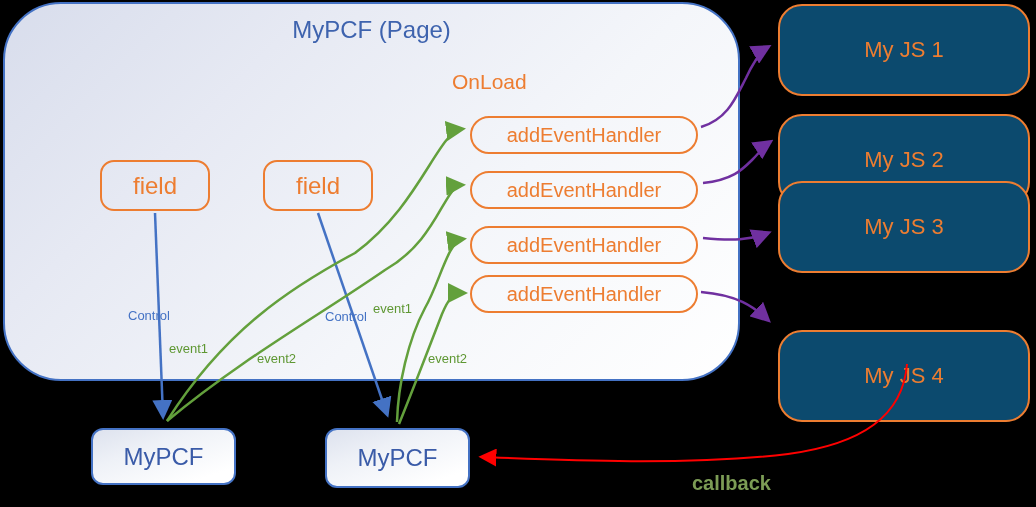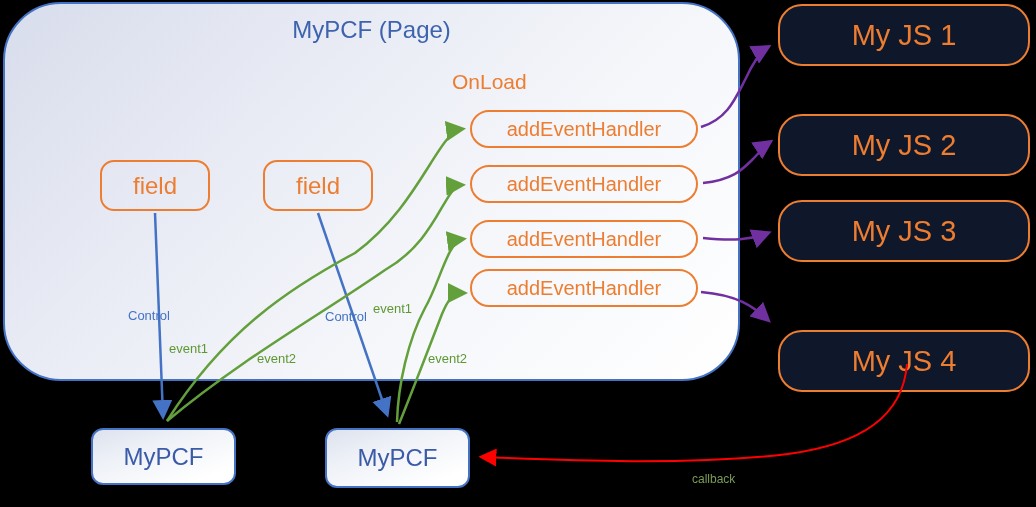--- a/index.html
+++ b/index.html
@@ -47,50 +47,51 @@
   }
   .onload-title {
     left:452px; top:70px; width:257px;
     color:#ED7D31; font-size:21px;
   }
   .handler {
     left:470px; width:228px; height:38px;
     border:2px solid #ED7D31; border-radius:19px;
     color:#ED7D31; font-size:20px;
     background:transparent;
+    margin-top:6px;
   }
   .handler-1 { top:110px; }
   .handler-2 { top:165px; }
   .handler-3 { top:220px; }
   .handler-4 { top:269px; }
 
   .myjs {
-    left:778px; width:252px; height:62px;
+    left:778px; width:252px; height:92px;
     border:2px solid #ED7D31; border-radius:24px;
-    background:#0f172a;
-    color:#ED7D31; font-size:29px;
+    background:#0c4a6e;
+    color:#ED7D31; font-size:22px;
   }
   .myjs-1 { top:4px; }
   .myjs-2 { top:114px; }
-  .myjs-3 { top:200px; }
+  .myjs-3 { top:181px; }
   .myjs-4 { top:286px;margin-top:44px; }
 
   .mypcf {
     border:2px solid #4472C4; border-radius:12px;
     background:linear-gradient(160deg,#dde2ee 0%,#eef1f7 35%,#ffffff 85%);
     color:#3A5BA8; font-size:24px;
   }
   .mypcf-1 { left:91px;  top:428px; width:145px; height:57px; }
   .mypcf-2 { left:325px; top:428px; width:145px; height:60px; }
 
   
   .edge-label { font-size:13px; white-space:nowrap; }
   .lbl-blue  { color:#4472C4; }
   .lbl-green { color:#5E9732; }
-  .lbl-callback { color:#7C9C55; font-size:12px; }
+  .lbl-callback { color:#7C9C55; font-size:20px;font-weight:bold; }
 
   .lbl-control-1 { left:128px; top:308px; }
   .lbl-event1-a  { left:169px; top:341px; }
   .lbl-event2-a  { left:257px; top:351px; }
   .lbl-control-2 { left:325px; top:309px; }
   .lbl-event1-b  { left:373px; top:301px; }
   .lbl-event2-b  { left:428px; top:351px; }
   .lbl-callback  { left:692px; top:472px; }
 
   svg.connections {

